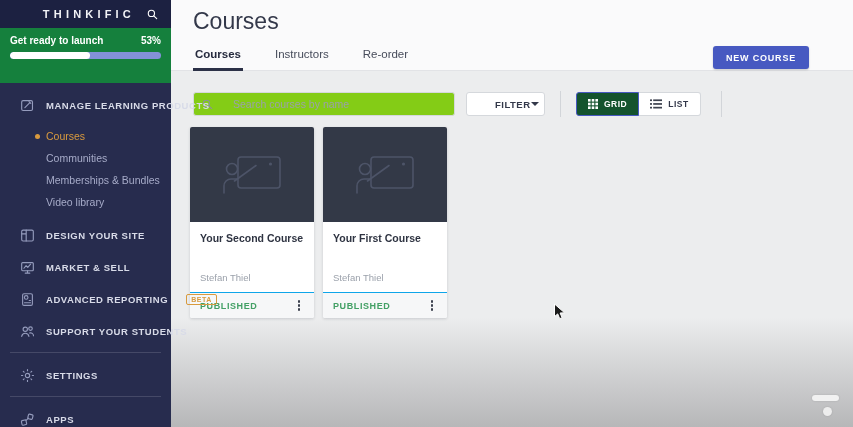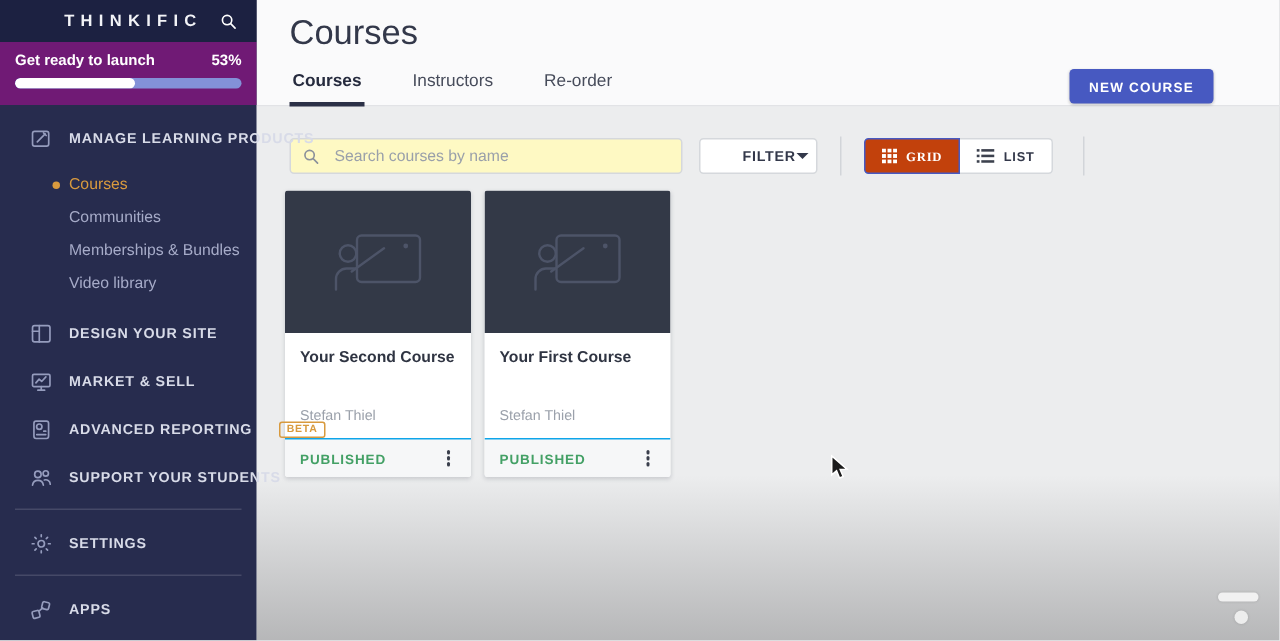--- a/index.html
+++ b/index.html
@@ -6,21 +6,21 @@
   html,body { background:#d9dadc; }
   body { font-family:"Liberation Sans", sans-serif; }
   .screen { position:relative; width:853px; height:427px; background:#ecedee; overflow:hidden; }
 
   
   .sidebar { position:absolute; left:0; top:0; width:171px; height:427px; background:#272c4e; z-index:5; }
   .logo-bar { height:28px; background:#1c2141; display:flex; align-items:center; justify-content:flex-end; padding:0 13px; gap:12px; }
   .logo-text { color:#f2f3f7; font-size:11px; font-weight:600; letter-spacing:4.2px; }
   .logo-search { width:11px; height:11px; display:block; cursor:pointer; }
 
-  .launch-box { background:#701a75; padding:7px 10px 11px 10px; }
+  .launch-box { background:#15803d; padding:7px 10px 24px 10px; }
   .launch-row { display:flex; justify-content:space-between; align-items:center; }
   .launch-label, .launch-pct { color:#ffffff; font-size:10px; font-weight:bold; }
   .progress-track { margin-top:6px; height:7px; border-radius:4px; background:#8391d8; overflow:hidden; }
   .progress-fill { height:100%; background:#ffffff; border-radius:4px; }
 
   .nav { padding-top:6px; }
   .nav-section { height:32px; display:flex; align-items:center; gap:11px; padding:0 0 0 19px; cursor:pointer; }
   .nav-icon { width:16px; height:16px; flex:0 0 16px; display:flex; align-items:center; justify-content:center; }
   .nav-icon svg { width:15px; height:15px; stroke:#959cbd; fill:none; stroke-width:1.2; stroke-linecap:round; stroke-linejoin:round; }
   .nav-label { color:#d8dbe8; font-size:9.5px; font-weight:bold; letter-spacing:0.55px; white-space:nowrap; }
@@ -35,31 +35,31 @@
   
   .main { position:absolute; left:171px; top:0; width:682px; height:427px; background:#ecedee; }
   .main-header { position:relative; height:71px; background:#fafafb; border-bottom:1px solid #e2e3e6; }
   .page-title { position:absolute; left:22px; top:8px; font-size:23px; font-weight:500; color:#33384a; }
   .tabs { position:absolute; left:22px; bottom:-1px; display:flex; gap:30px; }
   .tab { padding:0 2px 8px 2px; font-size:11.5px; color:#474c5b; border-bottom:3px solid transparent; cursor:pointer; }
   .tab.active { color:#262b3e; font-weight:bold; border-bottom-color:#2c3147; }
   .btn-primary { position:absolute; top:46px; right:44px; height:23px; padding:0 13px; background:#4759c1; color:#ffffff; font-size:9px; font-weight:bold; letter-spacing:0.8px; border:none; border-radius:3px; cursor:pointer; box-shadow:0 1px 2px rgba(0,0,0,0.2); font-family:inherit; }
 
   .toolbar { position:absolute; top:92px; left:22px; height:24px; display:flex; align-items:center; z-index:2; }
-  .search-box { width:262px; height:24px; background:#fef9c3; border:1px solid #d5d8dc; border-radius:3px; display:flex; align-items:center; padding-left:8px; gap:10px; }
+  .search-box { width:262px; height:24px; background:#84cc16; border:1px solid #d5d8dc; border-radius:3px; display:flex; align-items:center; padding-left:8px; gap:20px; }
   .search-box svg { width:11px; height:11px; flex:0 0 11px; }
   .search-box input { border:none; outline:none; flex:1; height:100%; font-size:10.5px; color:#3a3f4c; background:transparent; font-family:inherit; }
   .search-box input::placeholder { color:#9aa0aa; }
   .filter-btn { margin-left:11px; width:79px; height:24px; background:#fff; border:1px solid #d5d8dc; border-radius:3px; display:flex; align-items:center; justify-content:space-between; padding:0 28px; cursor:pointer; }
   .filter-label { font-size:9.5px; font-weight:bold; letter-spacing:0.5px; color:#33384a; }
   .caret-down { width:0; height:0; border-left:4px solid transparent; border-right:4px solid transparent; border-top:4.5px solid #33384a; }
   .v-divider { width:1px; height:26px; background:#d2d5d9; margin:0 15px; }
   .toggle-group { display:flex; }
   .toggle-btn { height:24px; display:flex; align-items:center; gap:6px; padding:0 11px; font-size:8.5px; font-weight:bold; letter-spacing:0.5px; cursor:pointer; }
-  .toggle-btn.grid { background:#c2410c; color:#fff; border:1px solid #4759c1; border-radius:3px 0 0 3px;font-family:Liberation Serif, serif; }
+  .toggle-btn.grid { background:#14532d; color:#fff; border:1px solid #4759c1; border-radius:3px 0 0 3px; }
   .toggle-btn.list { background:#fff; color:#33384a; border:1px solid #d5d8dc; border-left:none; border-radius:0 3px 3px 0; }
   .v-divider.after-toggle { margin:0 16px 0 20px; }
   .player-settings { display:flex; align-items:center; gap:7px; cursor:pointer; }
   .player-settings .ps-label { font-size:9.5px; font-weight:bold; letter-spacing:0.6px; color:#2d3245; }
   .player-settings .ps-arrow { font-size:12px; color:#2d3245; line-height:1; }
 
   
   .cards { position:absolute; top:127px; left:19px; display:flex; gap:9px; z-index:2; }
   .card { width:124px; background:#ffffff; border-radius:2px; box-shadow:0 1px 3px rgba(40,45,60,0.18); overflow:hidden; cursor:pointer; }
   .card-image { height:95px; background:#333947; display:flex; align-items:center; justify-content:center; }

